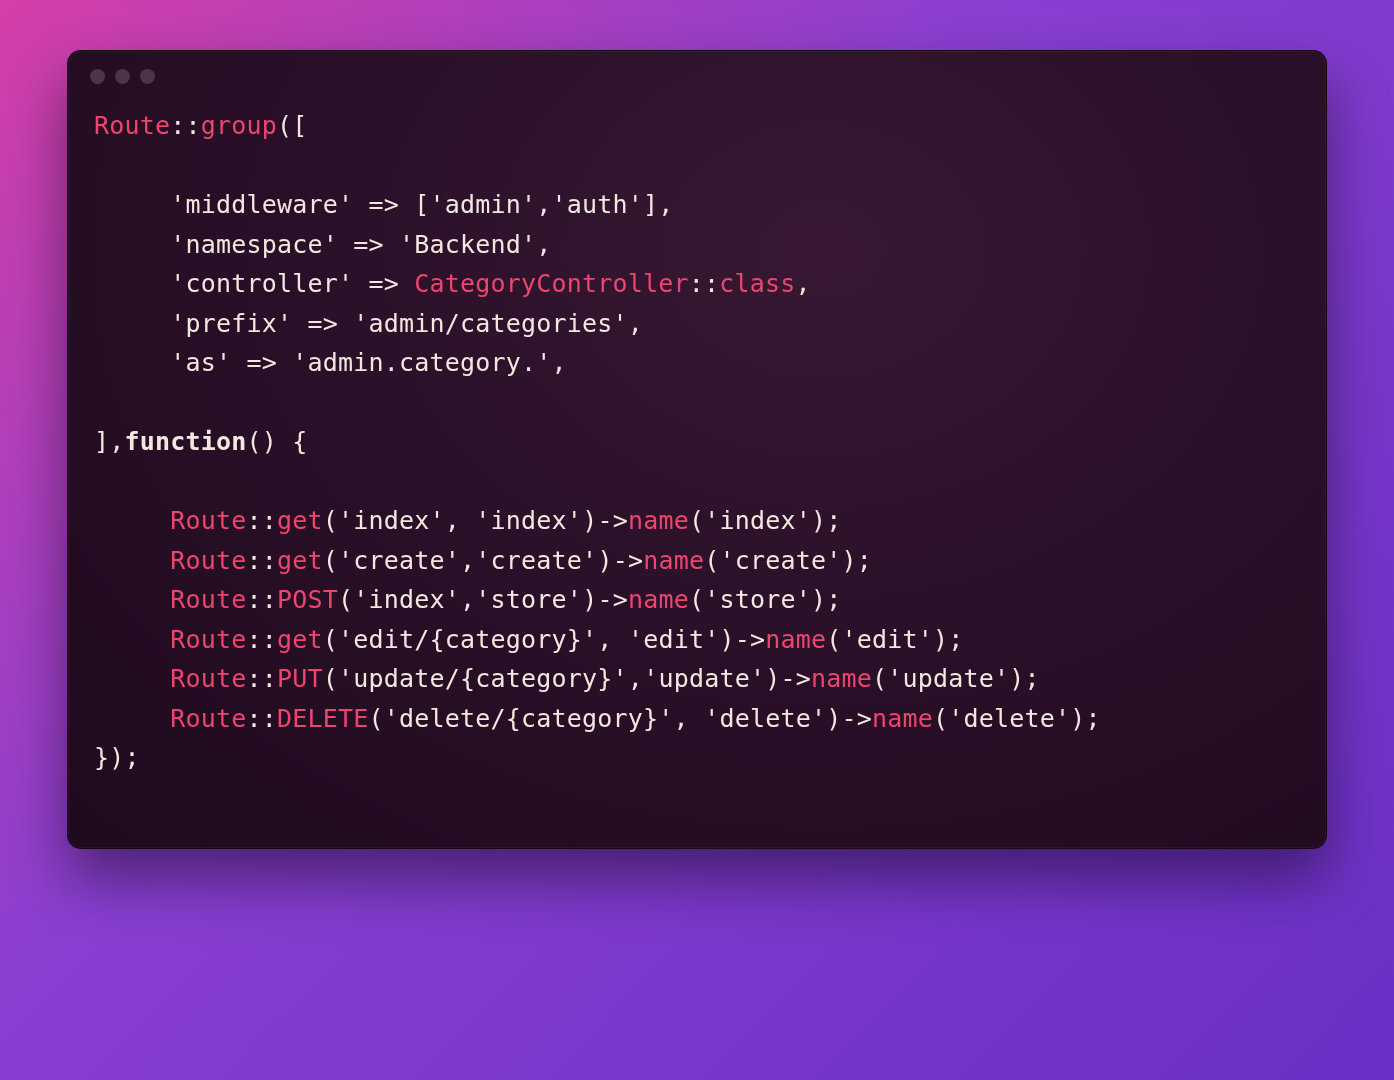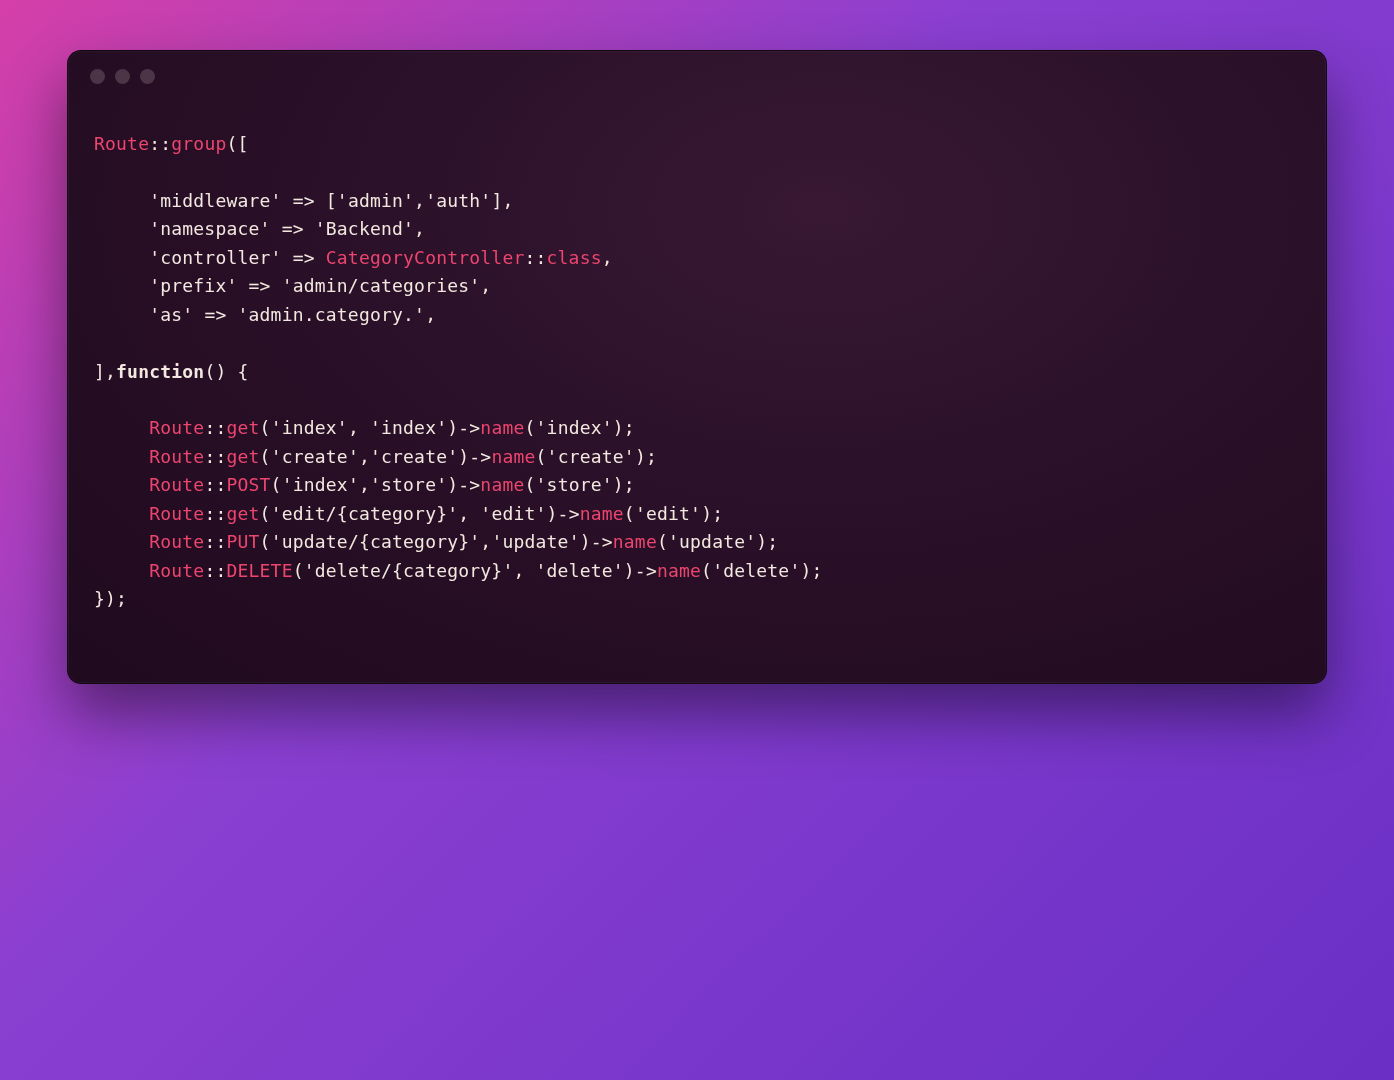--- a/index.html
+++ b/index.html
@@ -32,25 +32,24 @@
     width: 15px;
     height: 15px;
     border-radius: 50%;
     background: #4b3547;
   }
   .code-area {
     padding: 18px 26px 70px 26px;
   }
   pre.code {
     color: #f2e8df;
-    font-size: 18px;
+    font-size: 25px;
     line-height: 1.58;
     white-space: pre;
     letter-spacing: 0.2px;
-    margin-top: 24px;
   }
   .tk-class   { color: #ed456e; }
   .tk-fn      { color: #ed456e; }
   .tk-punct   { color: #f2e8df; }
   .tk-string  { color: #f2e8df; }
   .tk-key     { color: #f2e8df; }
   .tk-const   { color: #ed456e; }
   .tk-kw      { color: #f2e8df; font-weight: 600; }
   .tk-plain   { color: #f2e8df; }
 </style>

